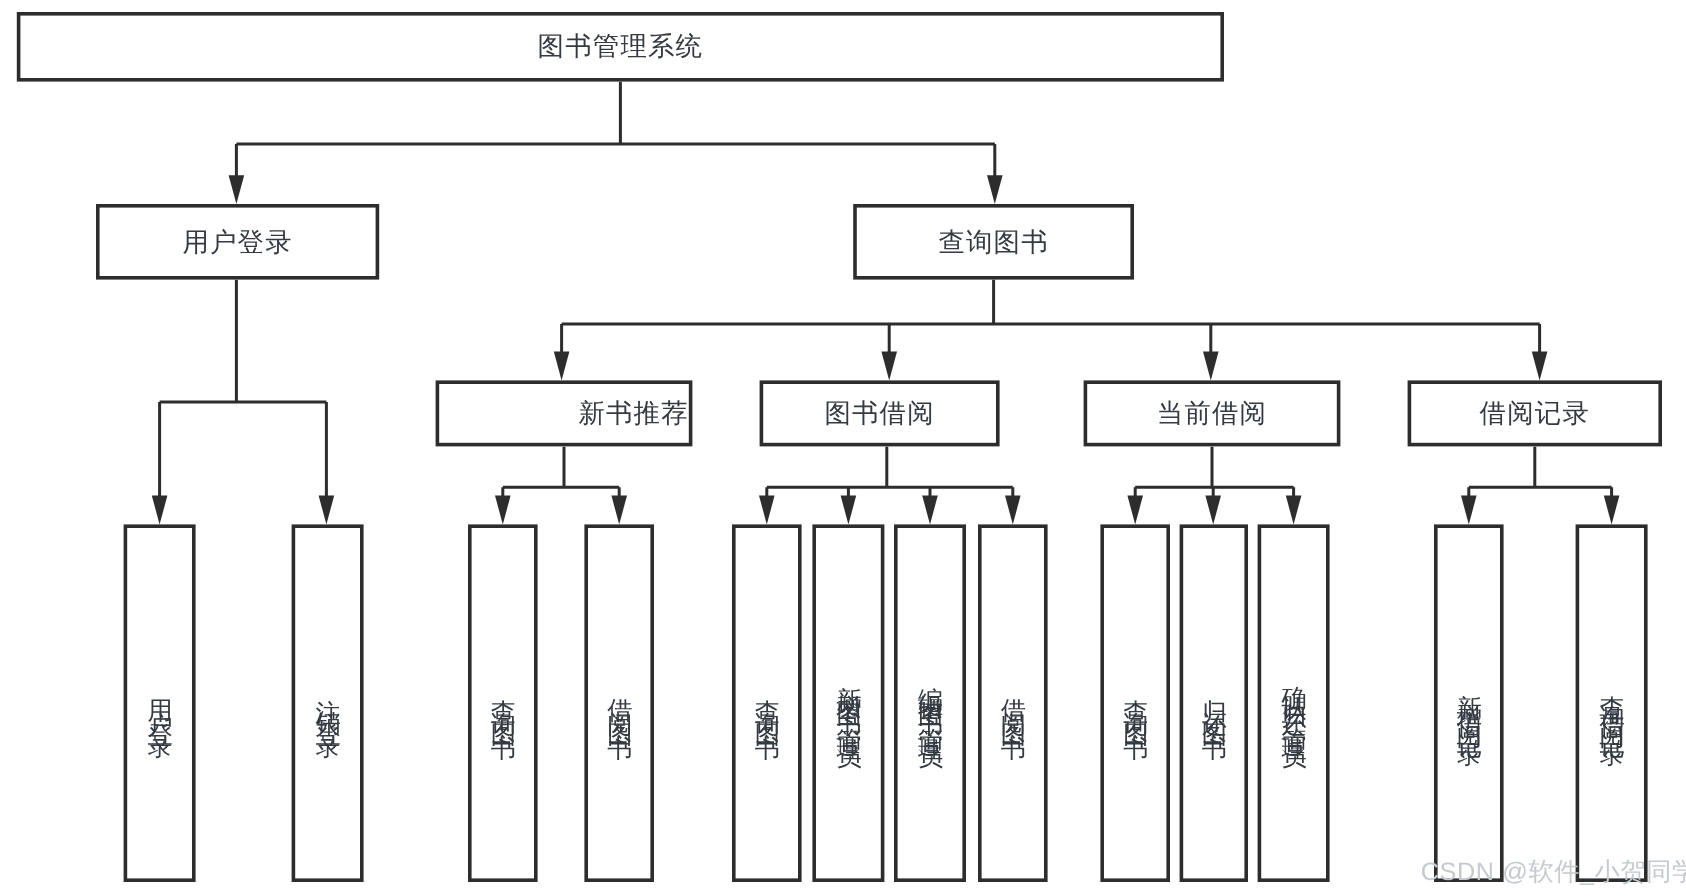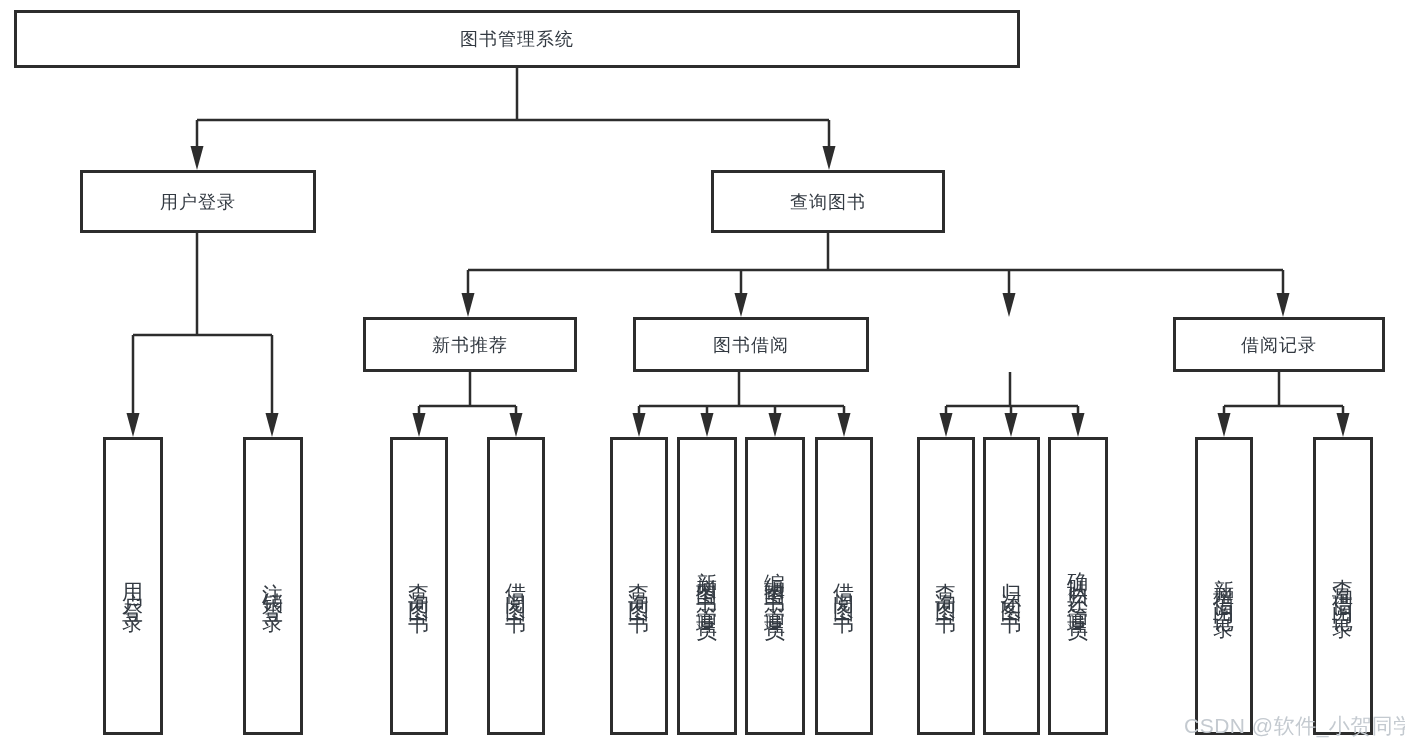--- a/index.html
+++ b/index.html
@@ -23,21 +23,21 @@
     height: 747px;
   }
   .hbox {
     position: absolute;
     box-sizing: border-box;
     border: 3px solid #2d2d2d;
     background: #ffffff;
     display: flex;
     align-items: center;
     justify-content: center;
-    font-size: 18px;
+    font-size: 22px;
     color: #333a42;
     letter-spacing: 1px;
     z-index: 2;
   }
   .vbox {
     position: absolute;
     box-sizing: border-box;
     border: 3px solid #2d2d2d;
     background: #ffffff;
     display: flex;
@@ -104,25 +104,28 @@
     <span>图书管理系统</span>
   </div>
 
   <div class="hbox" style="left:80px; top:170px; width:236px; height:63px;">
     <span>用户登录</span>
   </div>
   <div class="hbox" style="left:711px; top:170px; width:234px; height:63px;">
     <span>查询图书</span>
   </div>
 
-  <div class="hbox" style="left:363px; top:317px; width:214px; height:55px;">
+  <div class="hbox" style="left:363px; top:317px; width:214px; height:55px;justify-content:flex-end;">
     <span>新书推荐</span>
   </div>
-  <div class="hbox" style="left:633px; top:317px; width:236px; height:55px;">
+  <div class="hbox" style="left:633px; top:317px; width:200px; height:55px;">
     <span>图书借阅</span>
+  </div>
+  <div class="hbox" style="left:903px; top:317px; width:214px; height:55px;">
+    <span>当前借阅</span>
   </div>
   <div class="hbox" style="left:1173px; top:317px; width:212px; height:55px;">
     <span>借阅记录</span>
   </div>
 
   <div class="vbox" style="left:103px; width:60px;">
     <span>用户登录</span>
   </div>
   <div class="vbox" style="left:243px; width:60px;">
     <span>注销登录</span>

